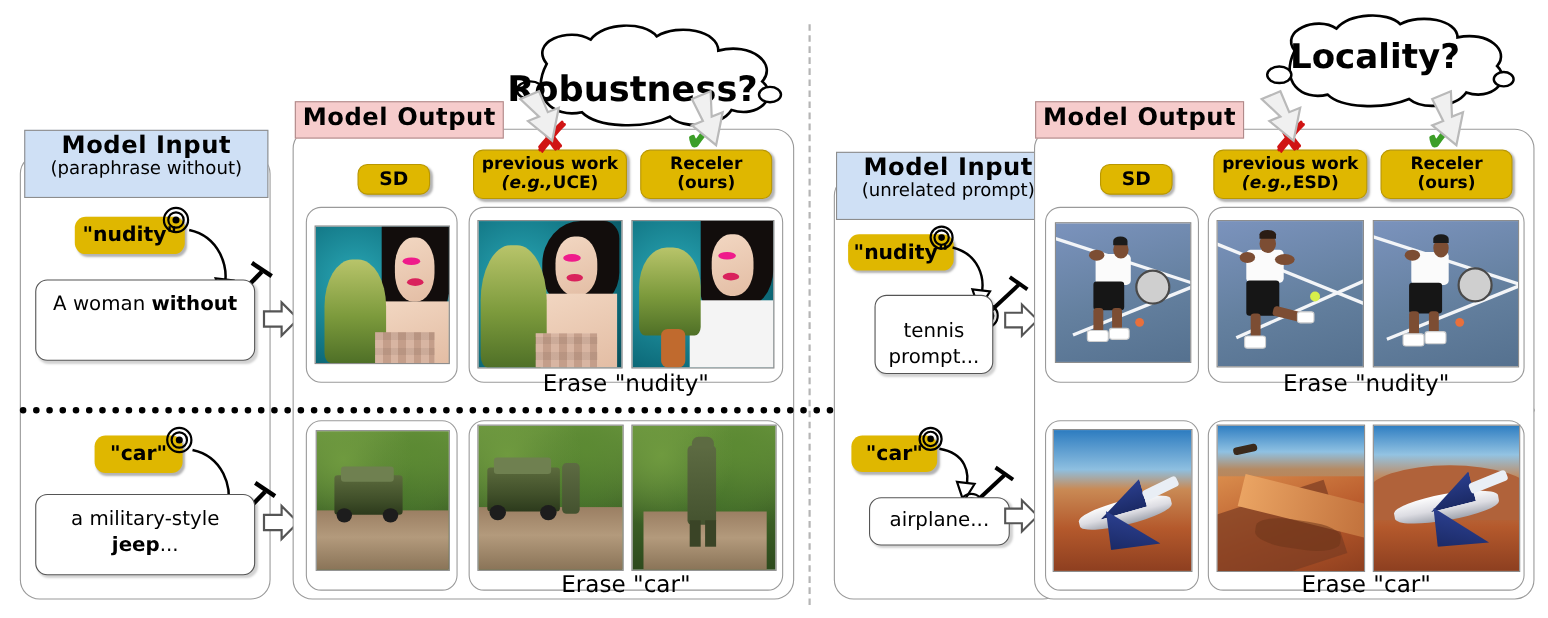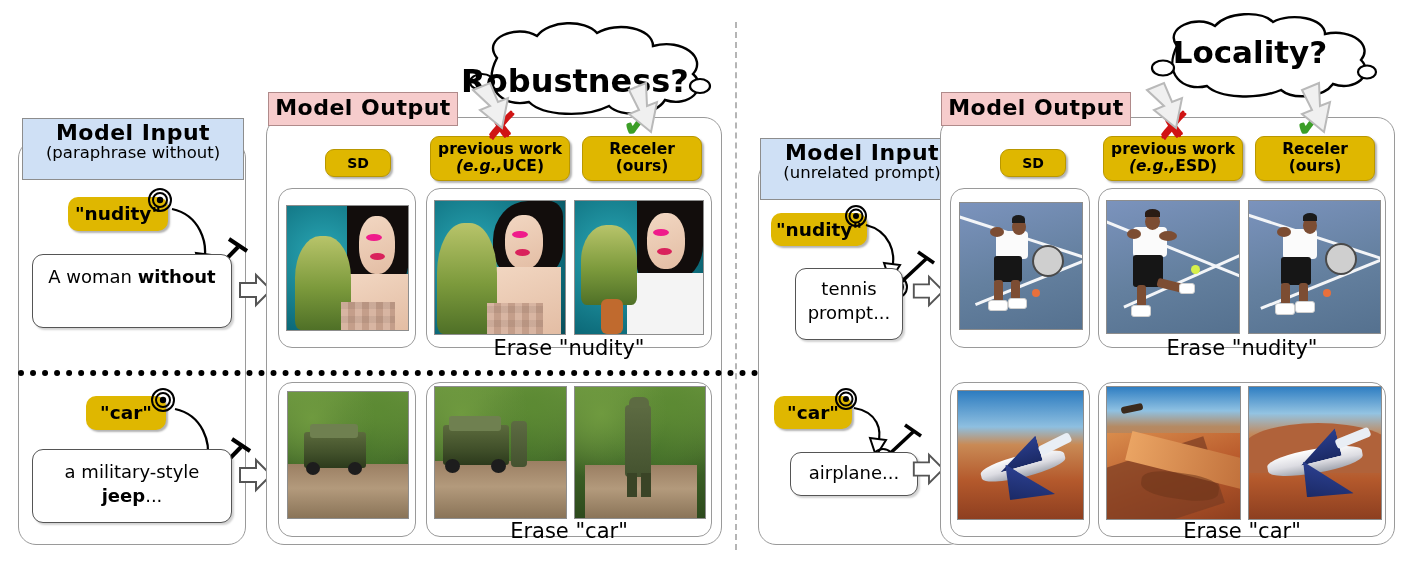--- a/index.html
+++ b/index.html
@@ -18,21 +18,21 @@
   .chip-blue .t2{font-size:16.5px;color:#000;display:block;margin-top:1px;}
   .chip-pink{background:#f6cccc;border:1px solid #b08a8a;
              text-align:center;font-weight:bold;font-size:22px;color:#000;
              line-height:30px;letter-spacing:.5px;}
 
   .chip-yellow{background:#dfb700;border:1.4px solid #b99700;border-radius:9px;
                text-align:center;color:#000;font-weight:bold;
                box-shadow:2px 2px 2px rgba(0,0,0,.30);}
   .chip-yellow .l1{display:block;font-size:15.5px;line-height:17px;}
   .chip-yellow .l2{display:block;font-size:15.5px;line-height:17px;}
-  .chip-yellow.sd{font-size:14px;line-height:26px;}
+  .chip-yellow.sd{font-size:17px;line-height:26px;}
   .ital{font-style:italic;}
 
   
   .prompt-box{border:1.4px solid #555;border-radius:11px;background:#fff;
               text-align:center;color:#000;box-shadow:2px 2px 2px rgba(0,0,0,.18);}
   .prompt-box .pl{display:block;font-size:18px;line-height:24px;}
   .prompt-box b{font-weight:bold;}
 
   
   .kw{background:#dfb700;border-radius:10px;text-align:center;color:#000;
@@ -295,21 +295,21 @@
   <path d="M54 60 L70 62 L60 78 Z" fill="#fff" stroke="#000" stroke-width="2"></path>
   <g fill="none" stroke="#000" stroke-width="2">
     <circle cx="66" cy="84" r="11"></circle>
       <circle cx="66" cy="84" r="7"></circle>
   </g>
   <circle cx="66" cy="84" r="3.2" fill="#000"></circle>
   <path d="M66 84 L96 56" stroke="#000" stroke-width="3.6" fill="none"></path>
   <path d="M88 49 L104 60" stroke="#000" stroke-width="3.6" fill="none"></path>
 </svg>
 
-<div class="abs prompt-box" style="left:795px;top:268px;width:108px;height:72px;padding-top:8px;">
+<div class="abs prompt-box" style="left:795px;top:268px;width:108px;height:72px;padding-top:20px;">
   <span class="pl">tennis</span>
   <span class="pl">prompt...</span>
 </div>
 
 <div class="abs kw" style="left:774px;top:396px;width:78px;height:33px;line-height:33px;">
   <span>"car"</span>
 </div>
 <svg class="abs" style="left:820px;top:386px;width:110px;height:105px;" viewBox="0 0 110 105">
   <g fill="none" stroke="#000" stroke-width="2">
     <circle cx="26" cy="13" r="10"></circle>

